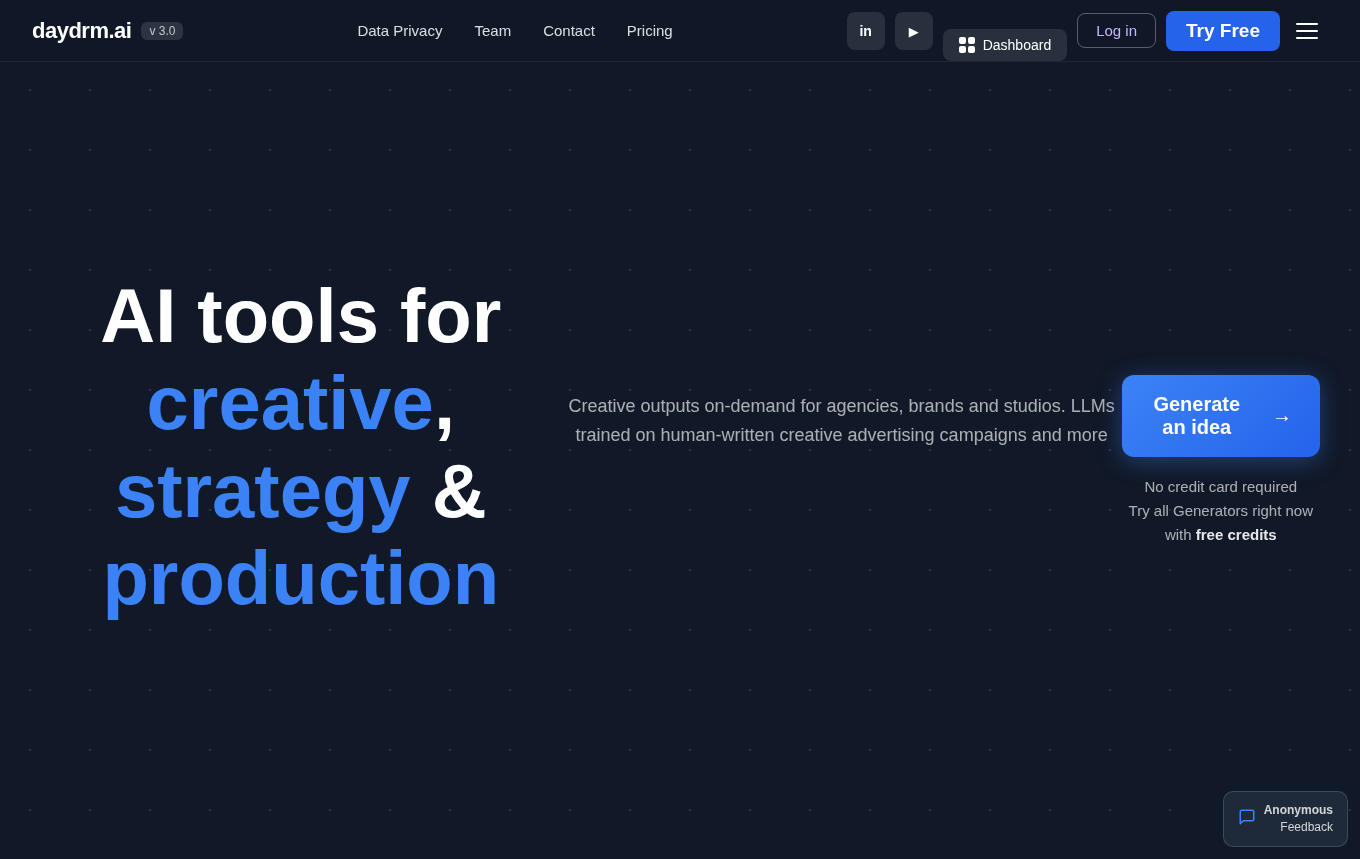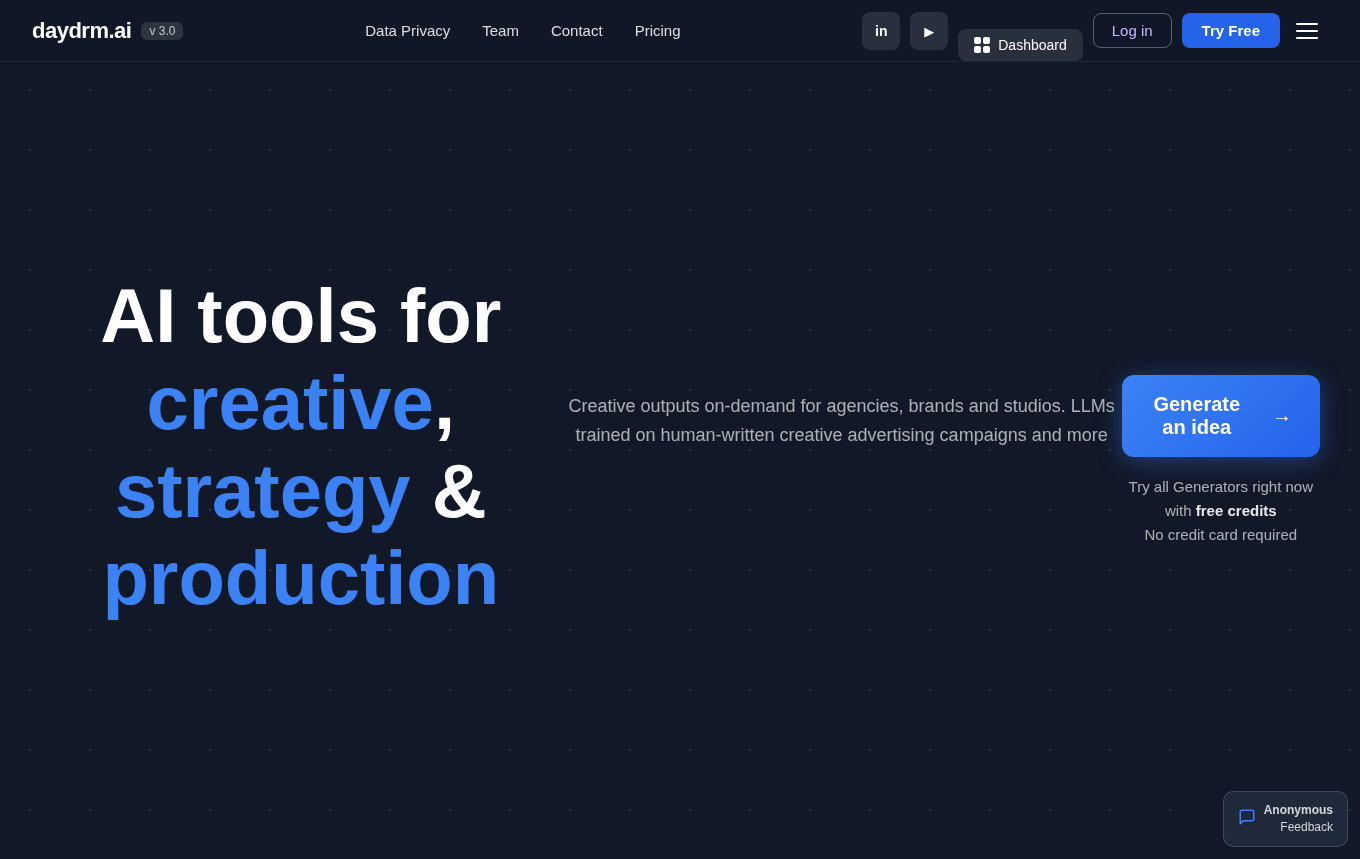--- a/index.html
+++ b/index.html
@@ -128,21 +128,21 @@
       font-size: 15px;
       cursor: pointer;
     }
 
     .try-free-btn {
       background: #2563eb;
       border: none;
       border-radius: 8px;
       color: white;
       padding: 9px 20px;
-      font-size: 15px;
+      font-size: 19px;
       font-weight: 600;
       cursor: pointer;
     }
 
     .hamburger-btn {
       width: 38px;
       height: 38px;
       background: transparent;
       border: none;
       cursor: pointer;
@@ -328,24 +328,24 @@
 
   <p class="hero-subtitle">Creative outputs on-demand for agencies, brands and studios. LLMs trained on human-written creative advertising campaigns and more</p>
 
   <div class="cta-section">
     <button class="generate-btn">
       <span>Generate an idea</span>
       <span class="arrow-icon">→</span>
     </button>
 
     <div class="cta-sub">
+      <div>No credit card required</div>
       <div>
         <span>Try all Generators right now with </span><span class="bold-text">free credits</span>
       </div>
-      <div>No credit card required</div>
     </div>
   </div>
 </main>
 
 <div class="anon-feedback">
   <span class="anon-feedback-icon">
     <svg width="18" height="18" viewBox="0 0 24 24" fill="none" stroke="#3b82f6" stroke-width="2" stroke-linecap="round" stroke-linejoin="round">
       <path d="M21 15a2 2 0 0 1-2 2H7l-4 4V5a2 2 0 0 1 2-2h14a2 2 0 0 1 2 2z"></path>
     </svg>
   </span>

